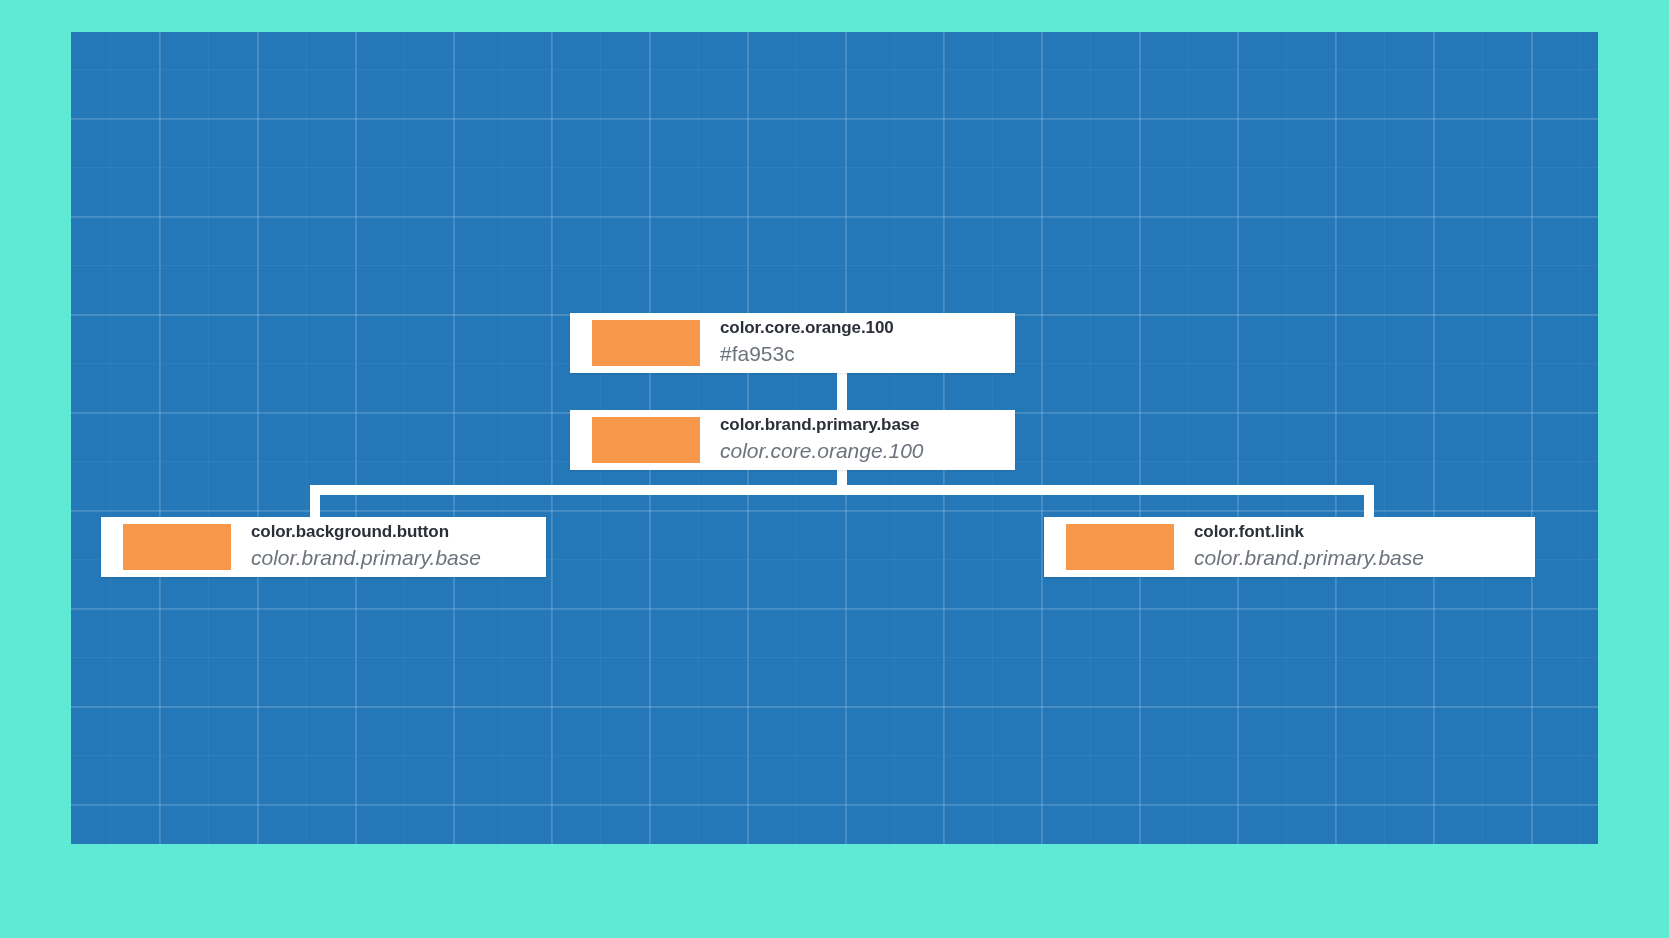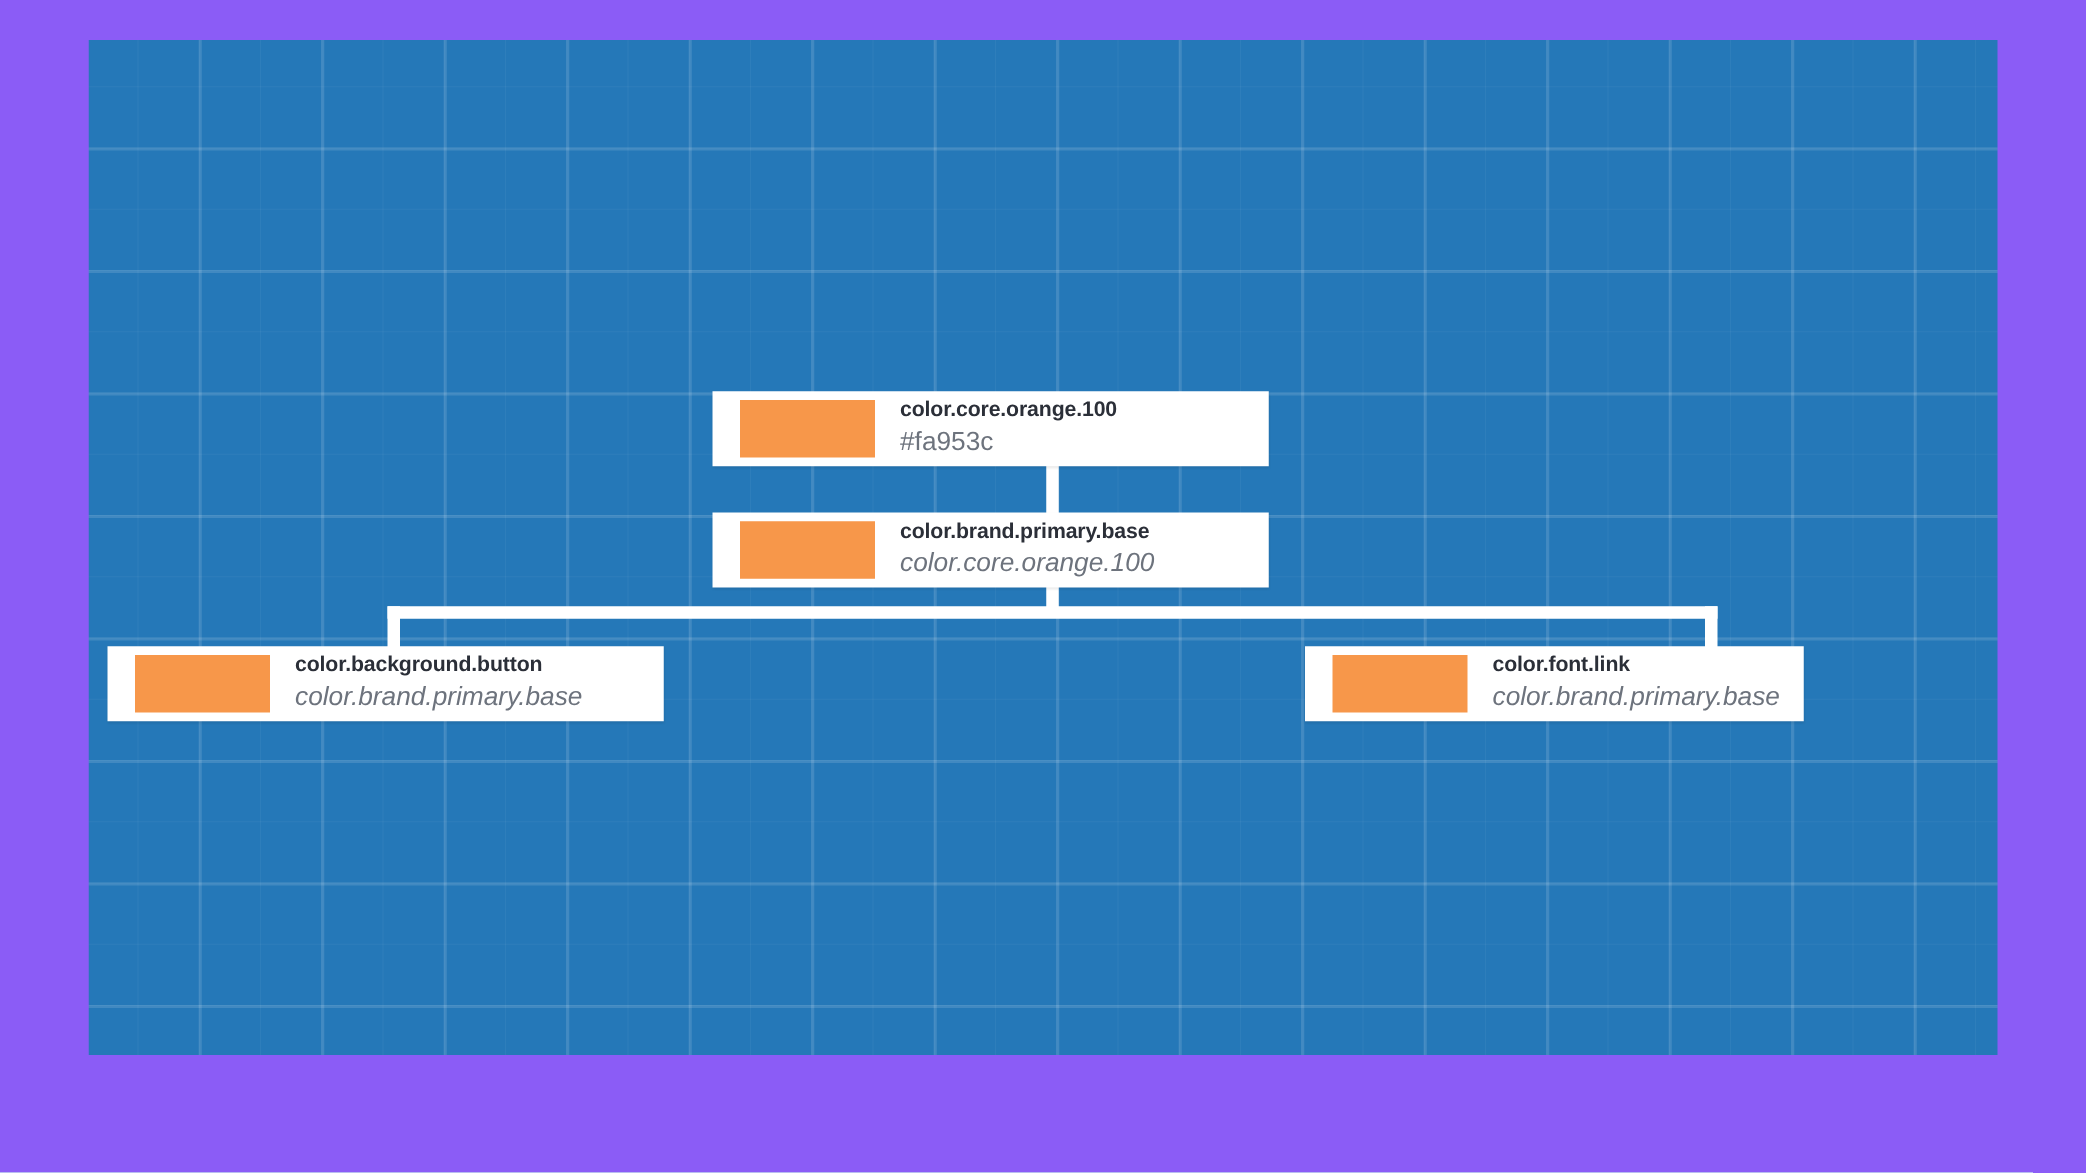--- a/index.html
+++ b/index.html
@@ -10,21 +10,21 @@
     height: 938px;
     background: #ffffff;
     font-family: "Liberation Sans", sans-serif;
     overflow: hidden;
   }
 
   #app {
     position: relative;
     width: 1669px;
     height: 938px;
-    background: #8b5cf6;
+    background: #5eead4;
   }
 
   
   #canvas {
     position: absolute;
     left: 71px;
     top: 32px;
     width: 1527px;
     height: 812px;
     background-color: #2578b8;
@@ -119,29 +119,29 @@
     </div>
 
     <div class="node" style="left:499px; top:378px; width:445px; height:60px;">
       <div class="node-swatch" style="background: rgb(247, 151, 74);"></div>
       <div class="node-text">
         <div class="node-title">color.brand.primary.base</div>
         <div class="node-sub is-alias">color.core.orange.100</div>
       </div>
     </div>
 
-    <div class="node" style="left:15px; top:485px; width:445px; height:60px;">
+    <div class="node" style="left:30px; top:485px; width:445px; height:60px;">
       <div class="node-swatch" style="background: rgb(247, 151, 74);"></div>
       <div class="node-text">
         <div class="node-title">color.background.button</div>
         <div class="node-sub is-alias">color.brand.primary.base</div>
       </div>
     </div>
 
-    <div class="node" style="left:973px; top:485px; width:399px; height:60px;">
+    <div class="node" style="left:973px; top:485px; width:491px; height:60px;">
       <div class="node-swatch" style="background: rgb(247, 151, 74);"></div>
       <div class="node-text">
         <div class="node-title">color.font.link</div>
         <div class="node-sub is-alias">color.brand.primary.base</div>
       </div>
     </div>
 
   </div>
 </div>
 

